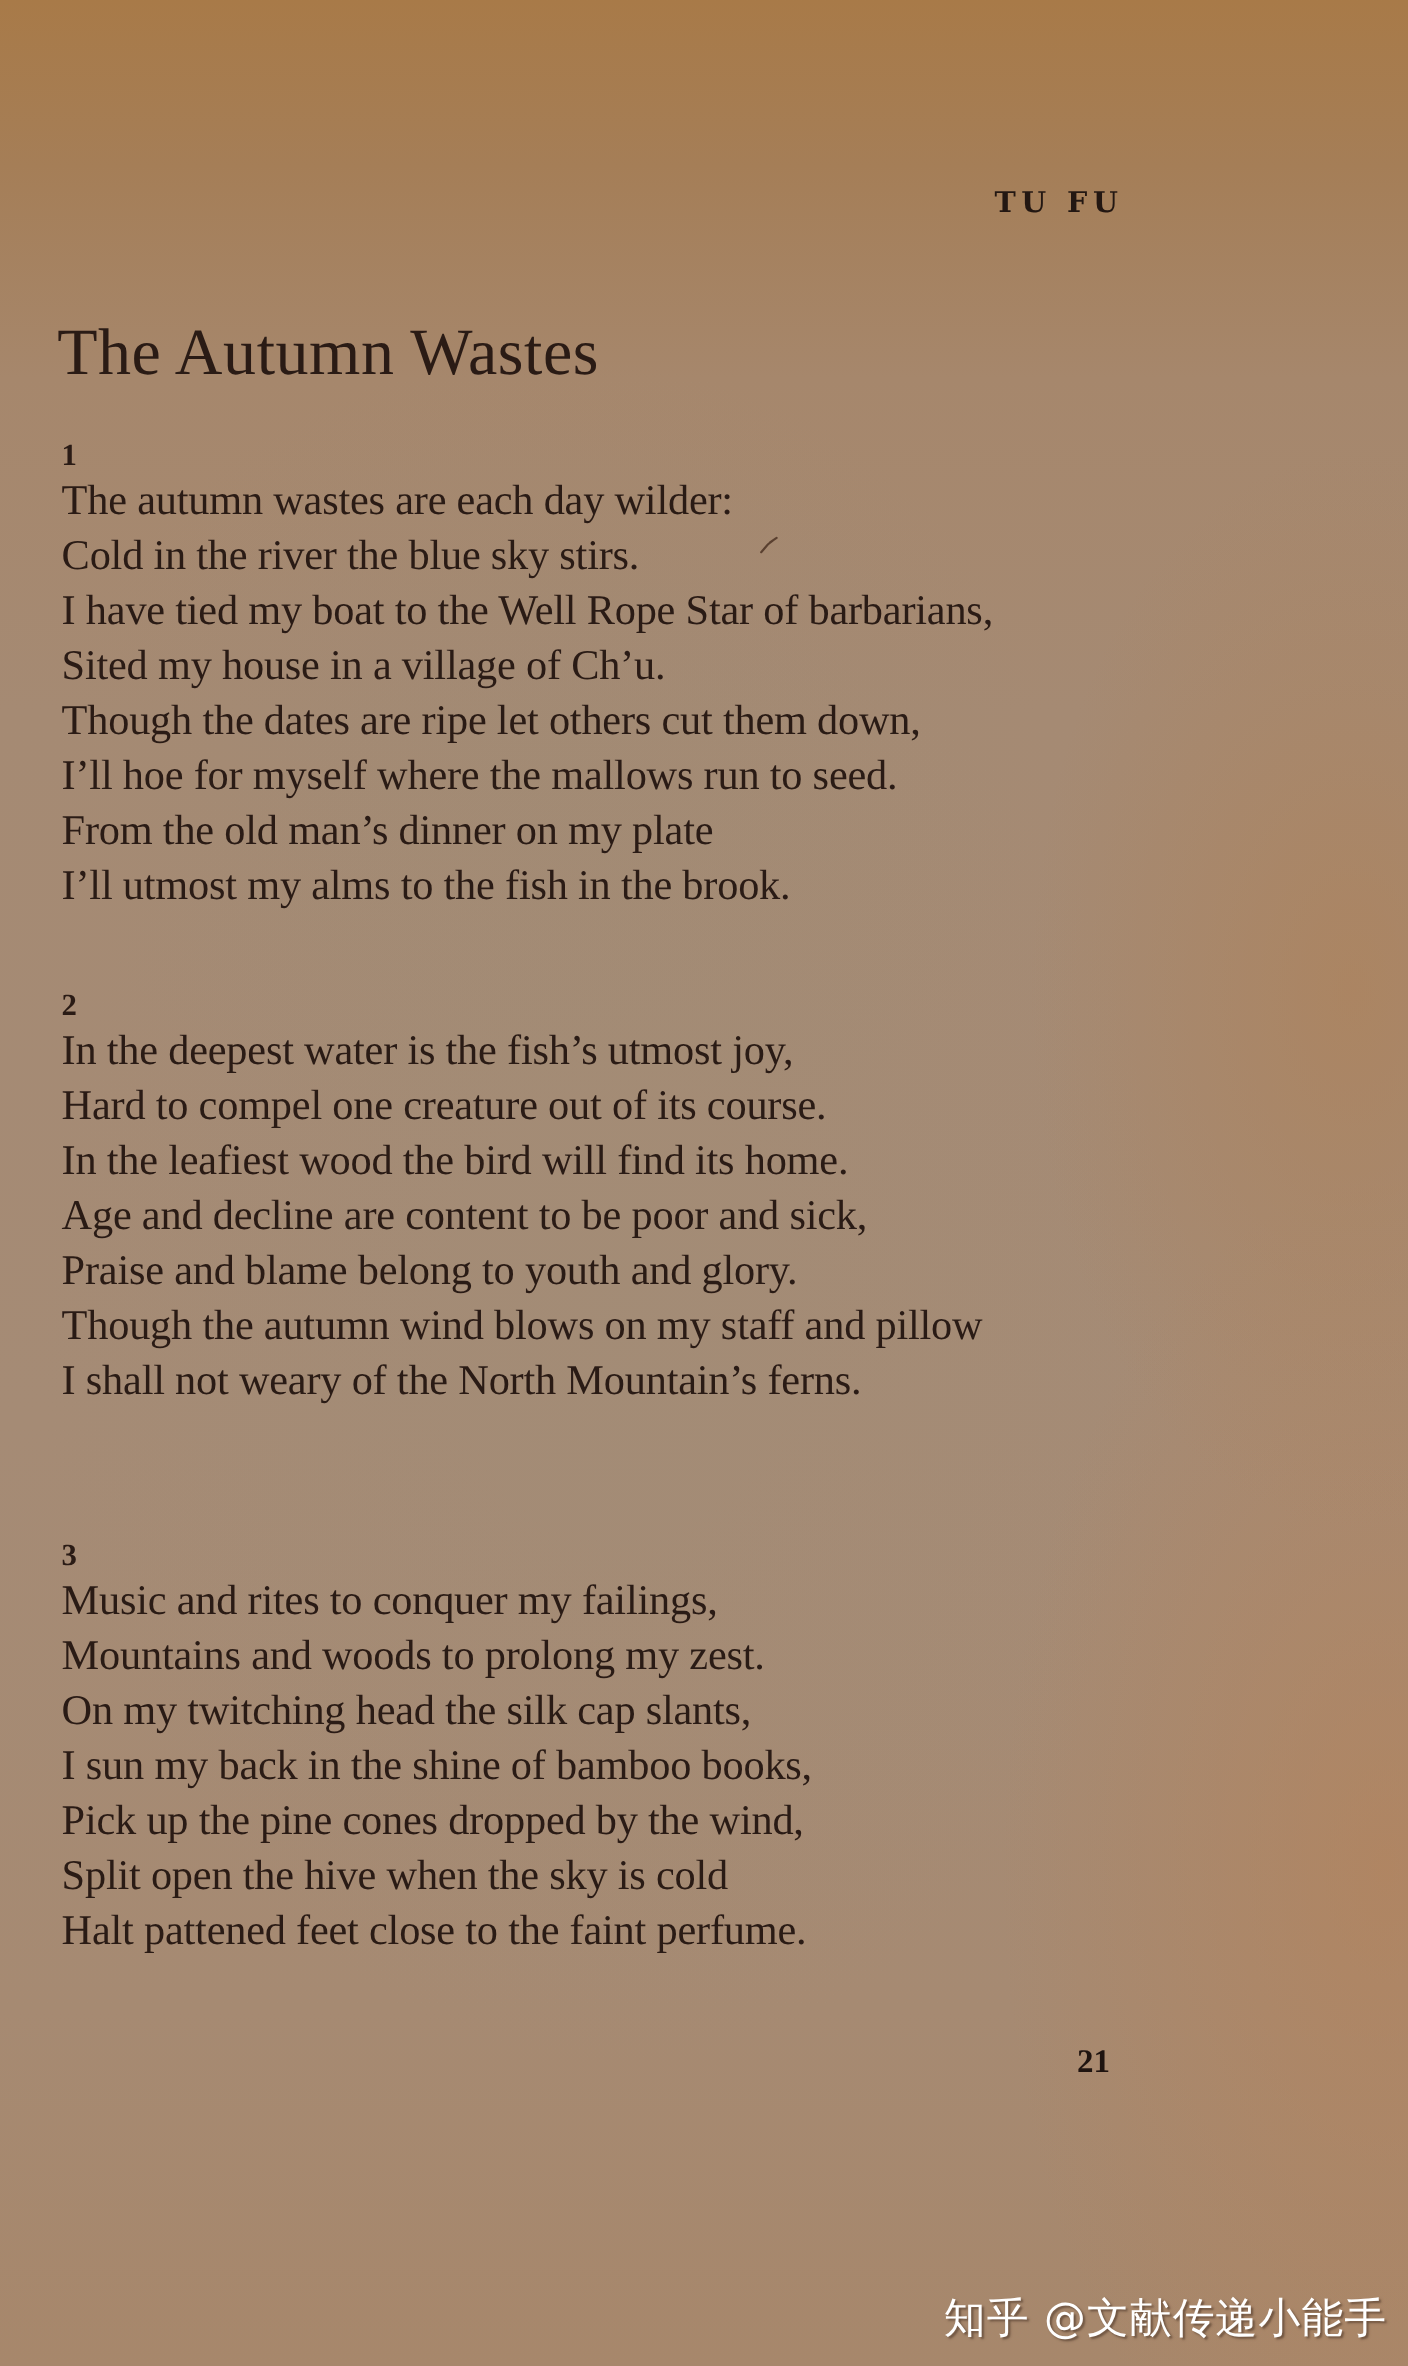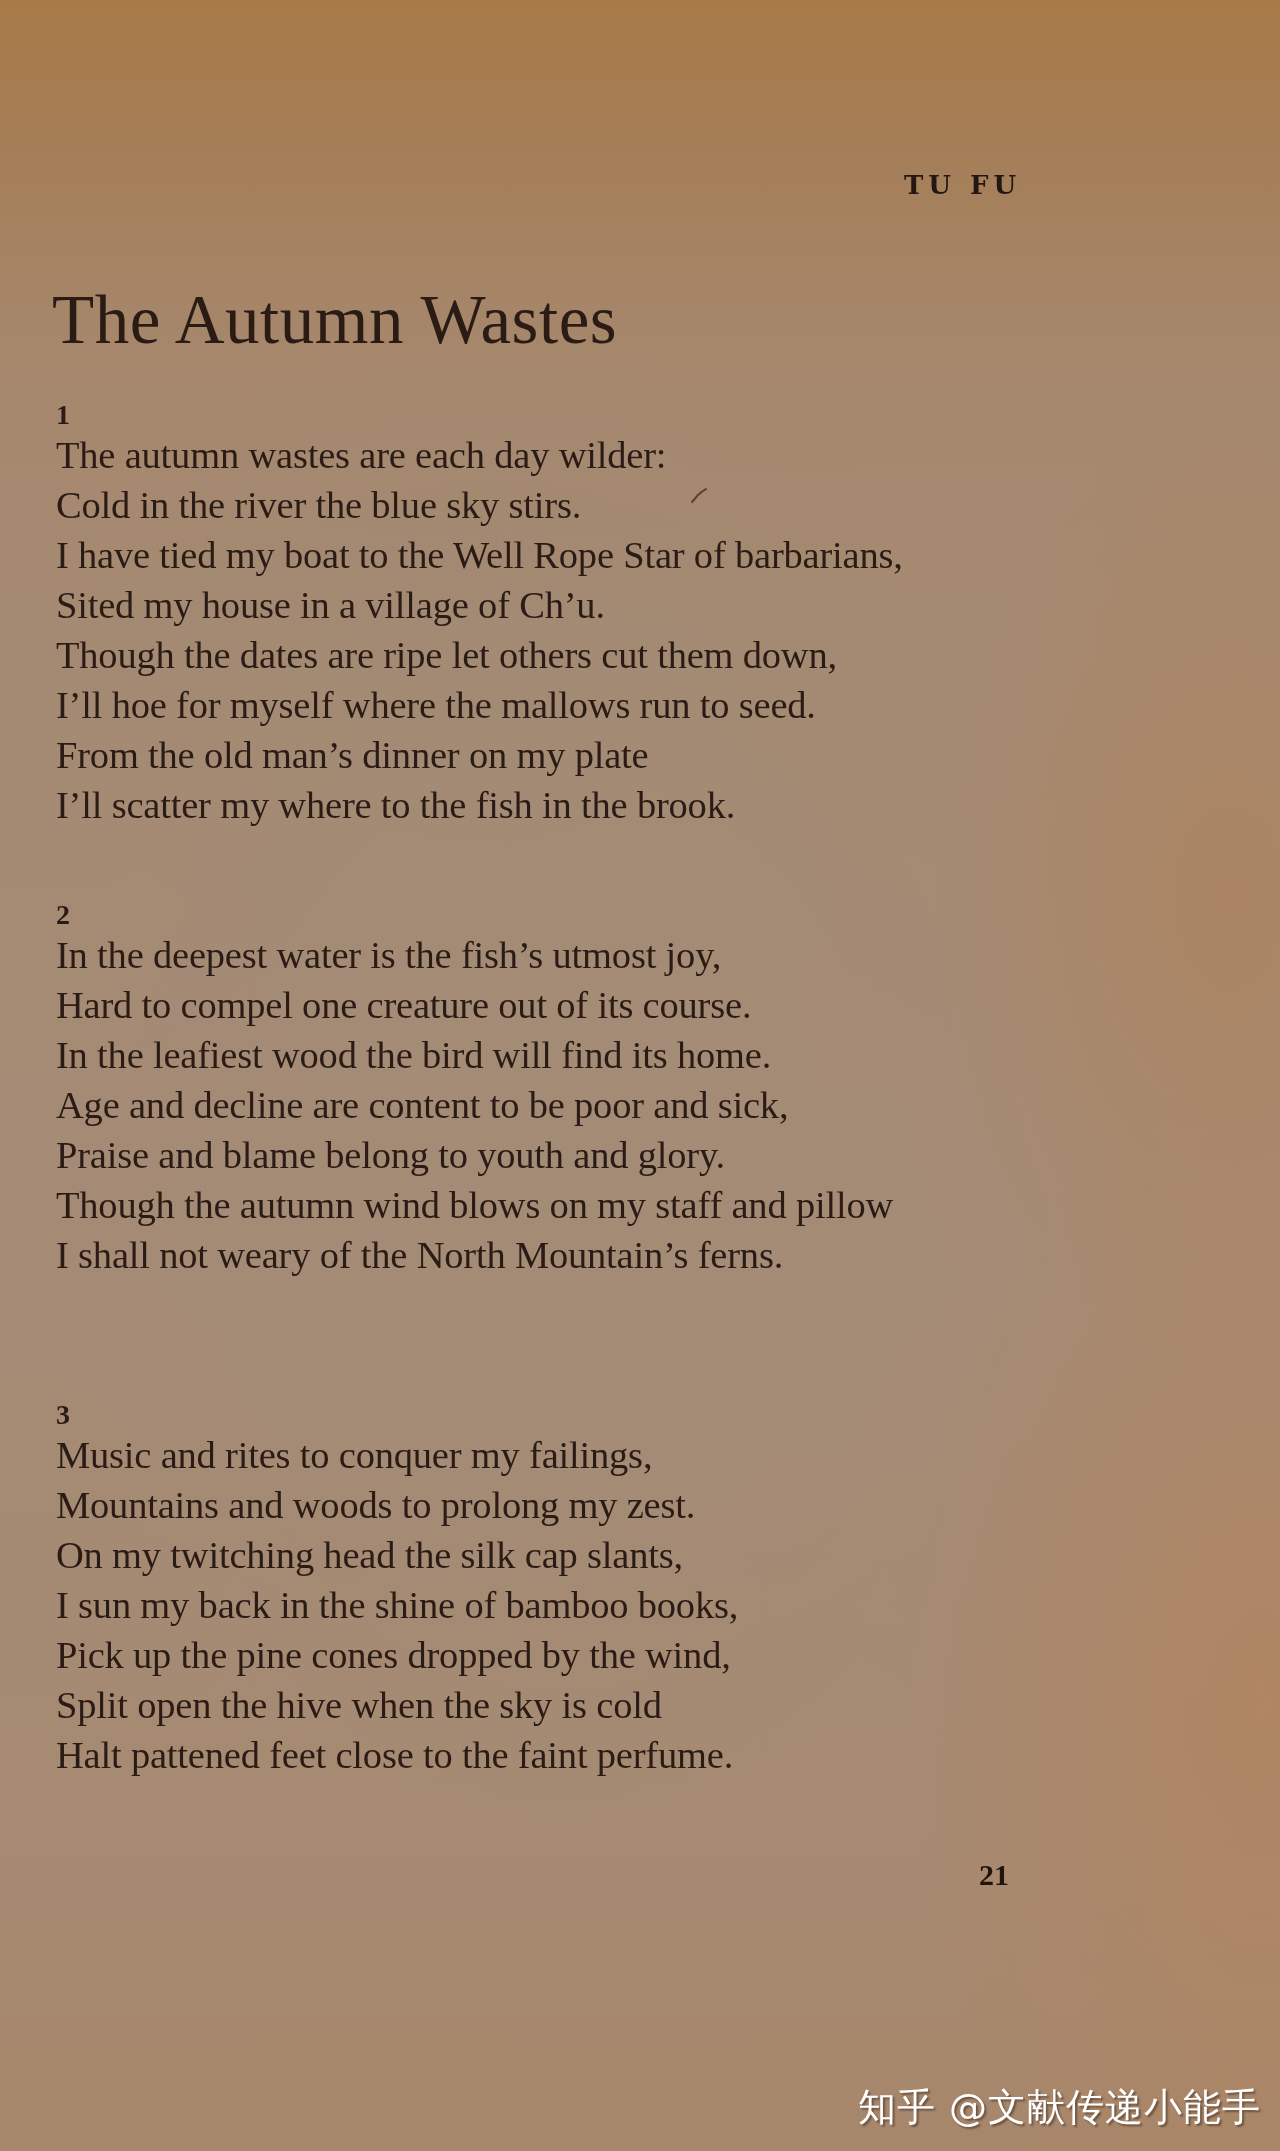--- a/index.html
+++ b/index.html
@@ -14,21 +14,21 @@
     font-family: "Liberation Serif", "DejaVu Serif", serif;
     color: #2a1b15;
   }
   .abs { position: absolute; white-space: nowrap; }
   .running-head {
     left: 904px; top: 170px;
     font-family: "DejaVu Serif", serif; font-weight: bold;
     font-size: 26px; letter-spacing: 5px; color: #231712;
   }
   .title {
-    left: 52px; top: 290px; font-size: 69px; line-height: 60px;
+    left: 52px; top: 290px; font-size: 60px; line-height: 60px;
     letter-spacing: 0.5px; color: #2a1b15; margin: 0; font-weight: normal;
   }
   .stanza { position: absolute; left: 56px; }
   .stanza-num {
     font-size: 28px; line-height: 30px; height: 30px; font-weight: bold; color: #2a1b15;
   }
   .line {
     font-size: 38.5px; line-height: 50px; height: 50px; white-space: nowrap;
     letter-spacing: -0.2px;
   }
@@ -57,21 +57,21 @@
 
 <div class="stanza" id="stanza-1">
   <div class="stanza-num">1</div>
   <div class="line">The autumn wastes are each day wilder:</div>
   <div class="line">Cold in the river the blue sky stirs.</div>
   <div class="line">I have tied my boat to the Well Rope Star of barbarians,</div>
   <div class="line">Sited my house in a village of Ch’u.</div>
   <div class="line">Though the dates are ripe let others cut them down,</div>
   <div class="line">I’ll hoe for myself where the mallows run to seed.</div>
   <div class="line">From the old man’s dinner on my plate</div>
-  <div class="line">I’ll scatter my where to the fish in the brook.</div>
+  <div class="line">I’ll utmost my alms to the fish in the brook.</div>
 </div>
 
 <svg class="pen-mark" viewBox="0 0 22 18">
   <path d="M2 16 L8 9 L13 5 M10 7 L16 3" stroke="#5a4030" stroke-width="2" fill="none" stroke-linecap="round"></path>
 </svg>
 
 <div class="stanza" id="stanza-2">
   <div class="stanza-num">2</div>
   <div class="line">In the deepest water is the fish’s utmost joy,</div>
   <div class="line">Hard to compel one creature out of its course.</div>

